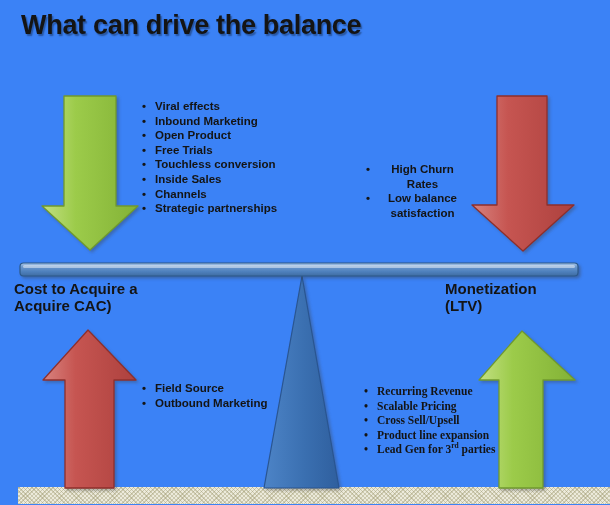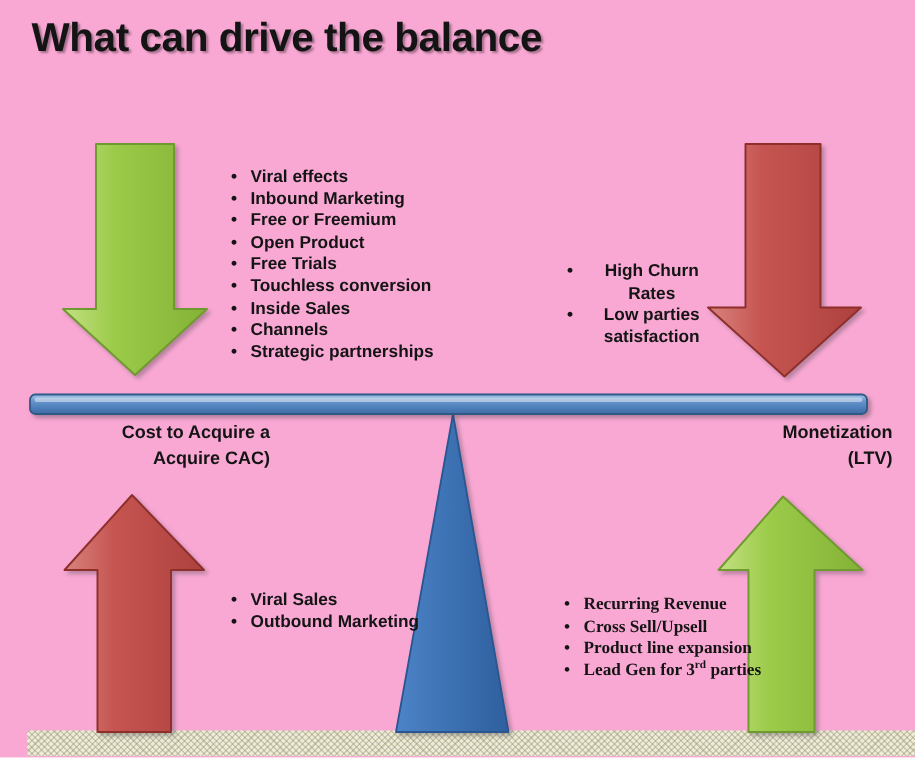--- a/index.html
+++ b/index.html
@@ -1,49 +1,49 @@
 <!DOCTYPE html>
 <html><head>
 <meta charset="utf-8">
 <style>
   html,body{margin:0;padding:0;background:#ffffff;}
   .stage{
-    position:relative;width:610px;height:505px;background:#f9a8d4;overflow:hidden;
+    position:relative;width:610px;height:505px;background:#3b82f6;overflow:hidden;
     font-family:"Liberation Sans", sans-serif;
   }
   .title{
     position:absolute;left:21px;top:10px;margin:0;
     font-size:27px;font-weight:700;color:#141414;letter-spacing:-0.3px;
     text-shadow:1.5px 1.5px 1.5px rgba(0,0,0,0.35);
     white-space:nowrap;
   }
   .art{position:absolute;left:0;top:0;width:610px;height:505px;z-index:2;}
   .shadow{filter:drop-shadow(2px 2.5px 1.5px rgba(60,60,60,0.35));}
   .beamshadow{filter:drop-shadow(2px 2px 1.5px rgba(60,60,60,0.4));}
   .ground{
     position:absolute;left:18px;top:487px;width:592px;height:17px;z-index:1;
     background-color:#eceadb;
     background-image:
       repeating-linear-gradient(45deg, rgba(150,145,100,0.38) 0 1px, transparent 1px 3px),
       repeating-linear-gradient(-45deg, rgba(150,145,100,0.38) 0 1px, transparent 1px 3px);
   }
   ul.list{
-    position:absolute;z-index:3;margin:12px;padding:0;list-style:none;
+    position:absolute;z-index:3;margin:0;padding:0;list-style:none;
     font-size:11.5px;font-weight:600;color:#141414;
   }
   ul.list li{position:relative;padding-left:15px;line-height:14.6px;}
   ul.list li::before{content:"\2022";position:absolute;left:2px;top:0;}
   .list-cac-down{left:140px;top:99px;width:165px;}
   .list-ltv-down{left:364px;top:162px;width:102px;text-align:center;}
   .list-cac-up{left:140px;top:381px;width:165px;}
   .list-ltv-up{left:362px;top:384px;width:152px;font-family:Liberation Serif, serif;}
   sup{font-size:7.5px;vertical-align:super;line-height:0;}
   .beam-label{
-    position:absolute;z-index:3;text-align:right;
-    font-size:12px;font-weight:700;color:#141414;line-height:17px;
+    position:absolute;z-index:3;text-align:left;
+    font-size:15px;font-weight:700;color:#141414;line-height:17px;
   }
   .beam-label-left{left:14px;top:280px;width:166px;}
   .beam-label-right{left:445px;top:280px;width:150px;}
 </style>
 </head>
 <body>
 
 <div class="stage">
 
   <h1 class="title">What can drive the balance</h1>
@@ -85,38 +85,38 @@
 
     <polygon class="shadow" points="302,276 339,488 264,488" fill="url(#gFulcrum)" stroke="#2a5590" stroke-width="1.2" stroke-linejoin="round"></polygon>
 
     <rect class="beamshadow" x="20" y="263" width="558" height="13" rx="3.5" fill="url(#gBeam)" stroke="#2d5988" stroke-width="1.2"></rect>
     <rect x="23" y="265" width="552" height="3" rx="1.5" fill="rgba(255,255,255,0.45)"></rect>
   </svg>
 
   <ul class="list list-cac-down">
       <li>Viral effects</li>
       <li>Inbound Marketing</li>
-      <li>Free or Freemium</li>
       <li>Open Product</li>
       <li>Free Trials</li>
       <li>Touchless conversion</li>
       <li>Inside Sales</li>
       <li>Channels</li>
       <li>Strategic partnerships</li>
     </ul>
   <ul class="list list-ltv-down">
       <li>High Churn Rates</li>
-      <li>Low parties satisfaction</li>
+      <li>Low balance satisfaction</li>
     </ul>
   <ul class="list list-cac-up">
-      <li>Viral Sales</li>
+      <li>Field Source</li>
       <li>Outbound Marketing</li>
     </ul>
   <ul class="list list-ltv-up">
       <li>Recurring Revenue</li>
+      <li>Scalable Pricing</li>
       <li>Cross Sell/Upsell</li>
       <li>Product line expansion</li>
       <li>Lead Gen for 3<sup>rd</sup> parties</li>
     </ul>
 
   <div class="beam-label beam-label-left">
     <div>Cost to Acquire a</div>
     <div>Acquire CAC)</div>
   </div>
   <div class="beam-label beam-label-right">

